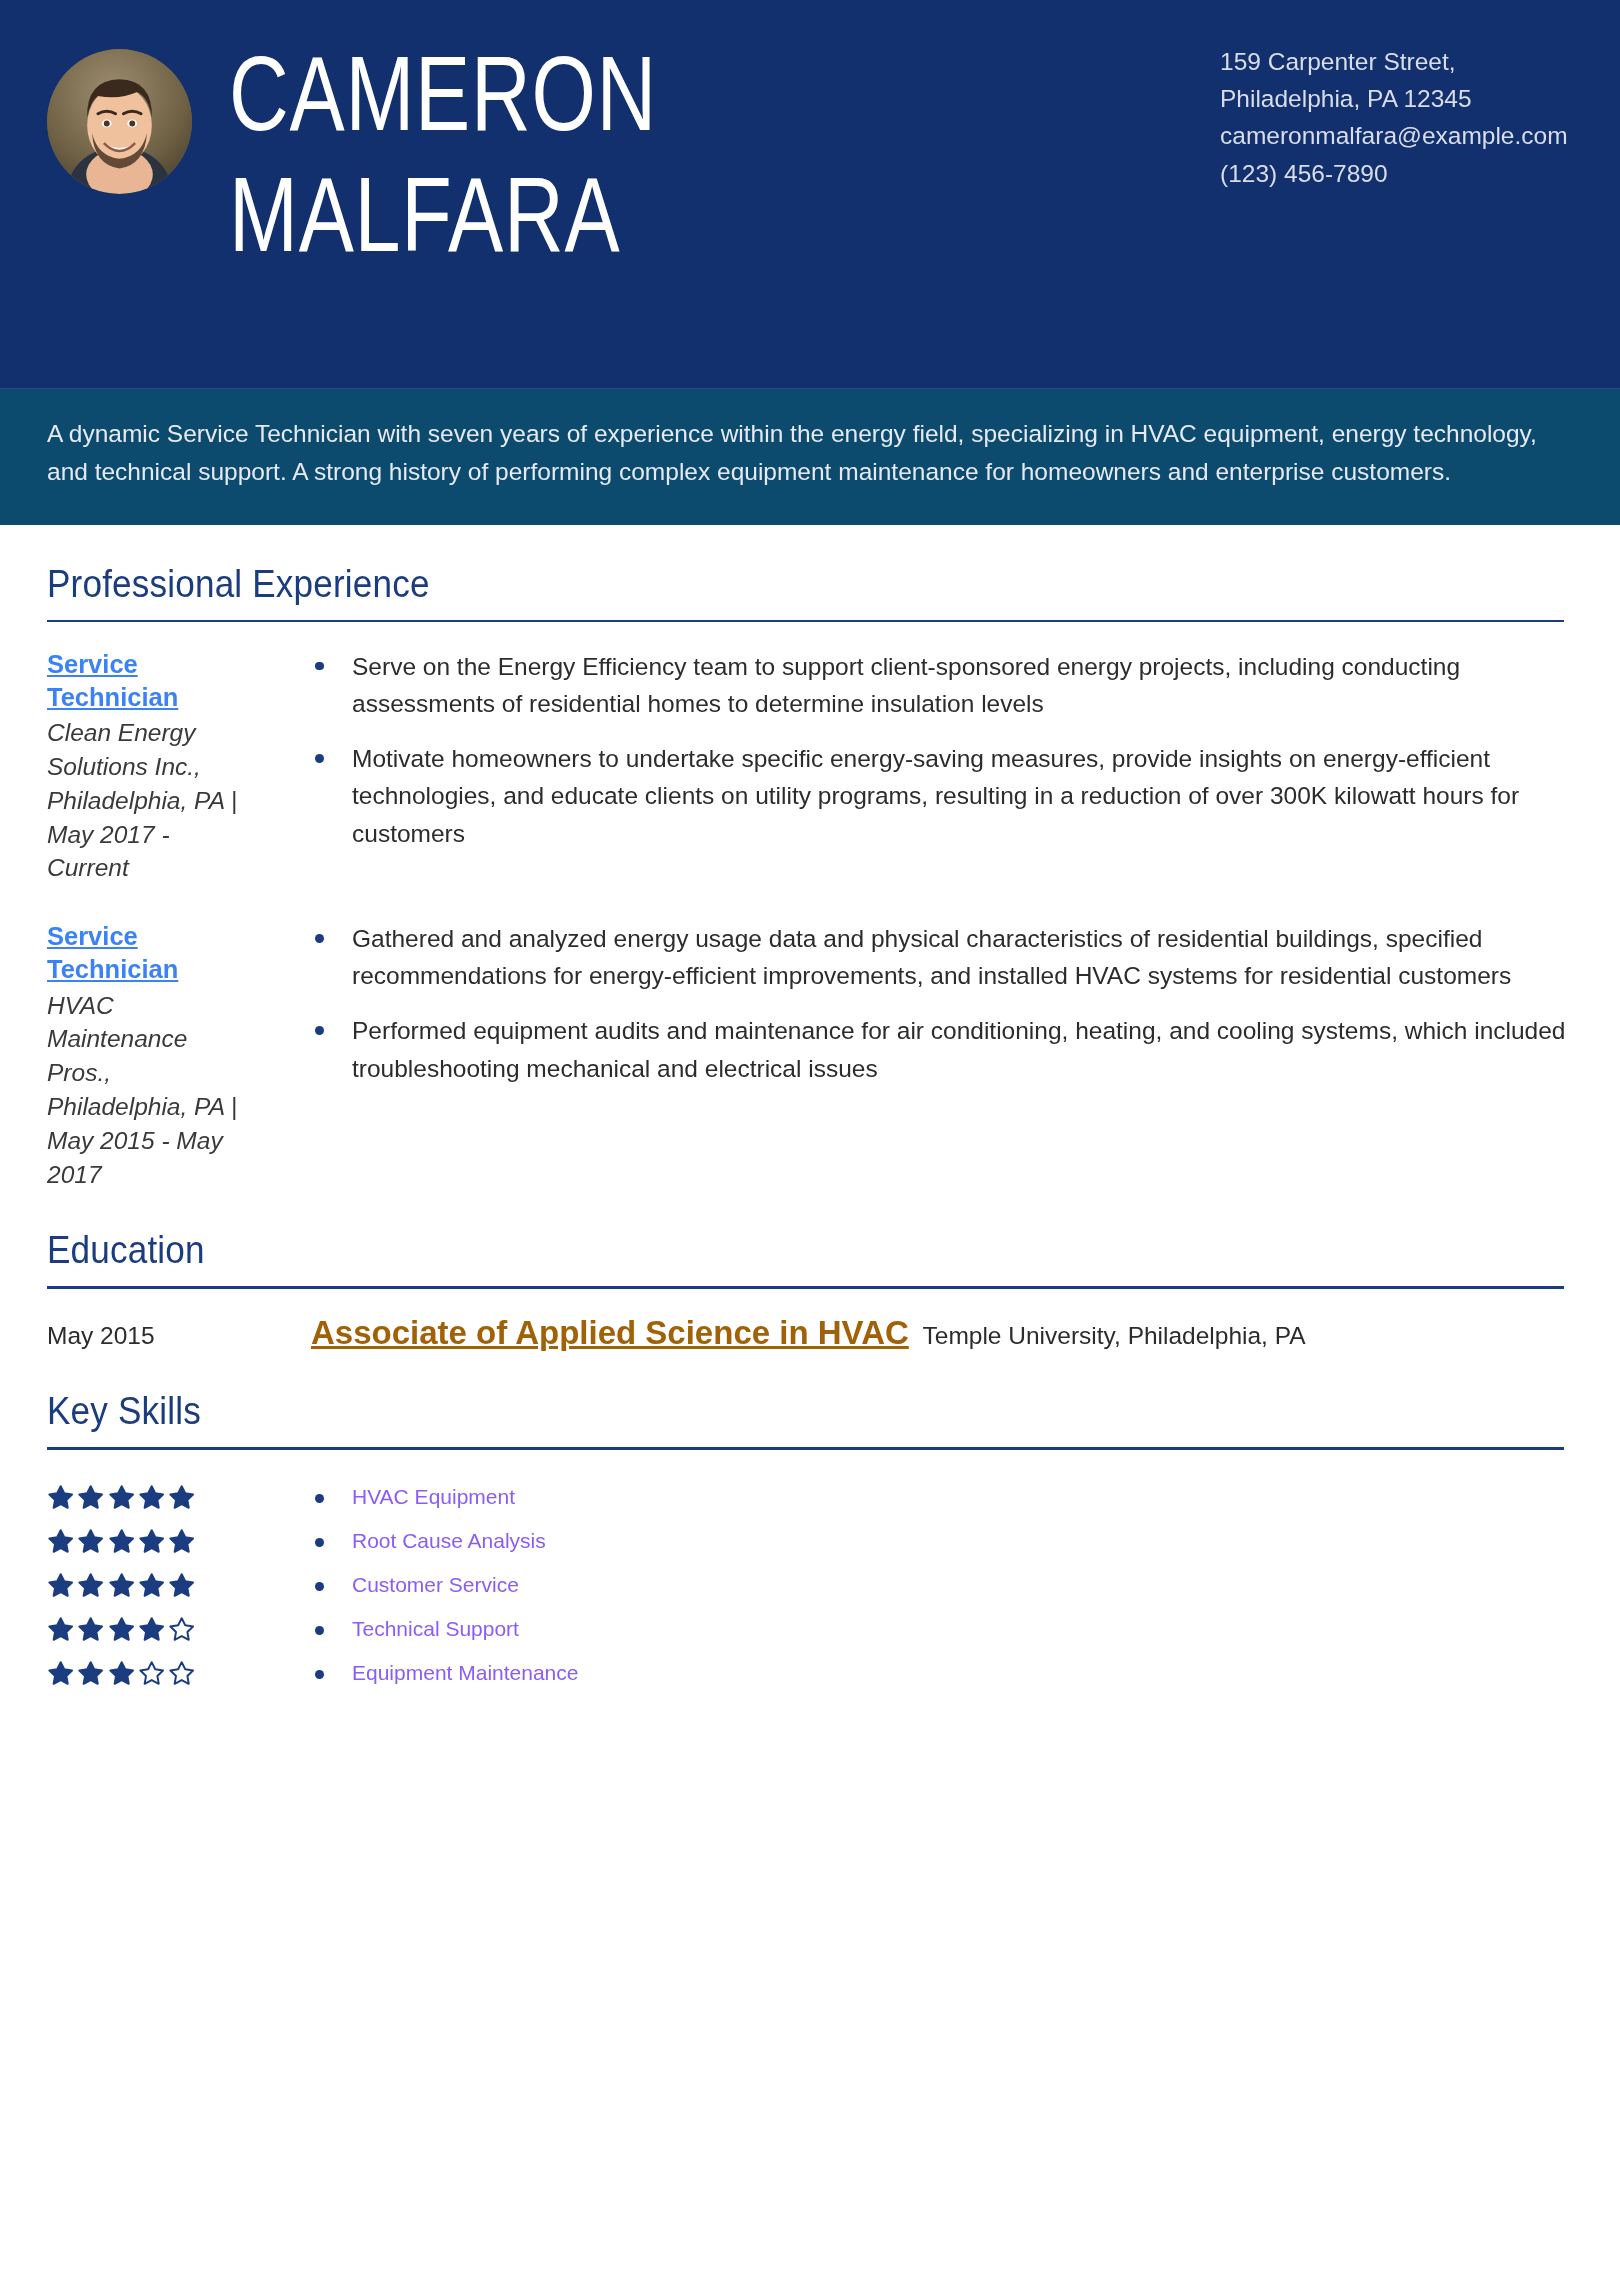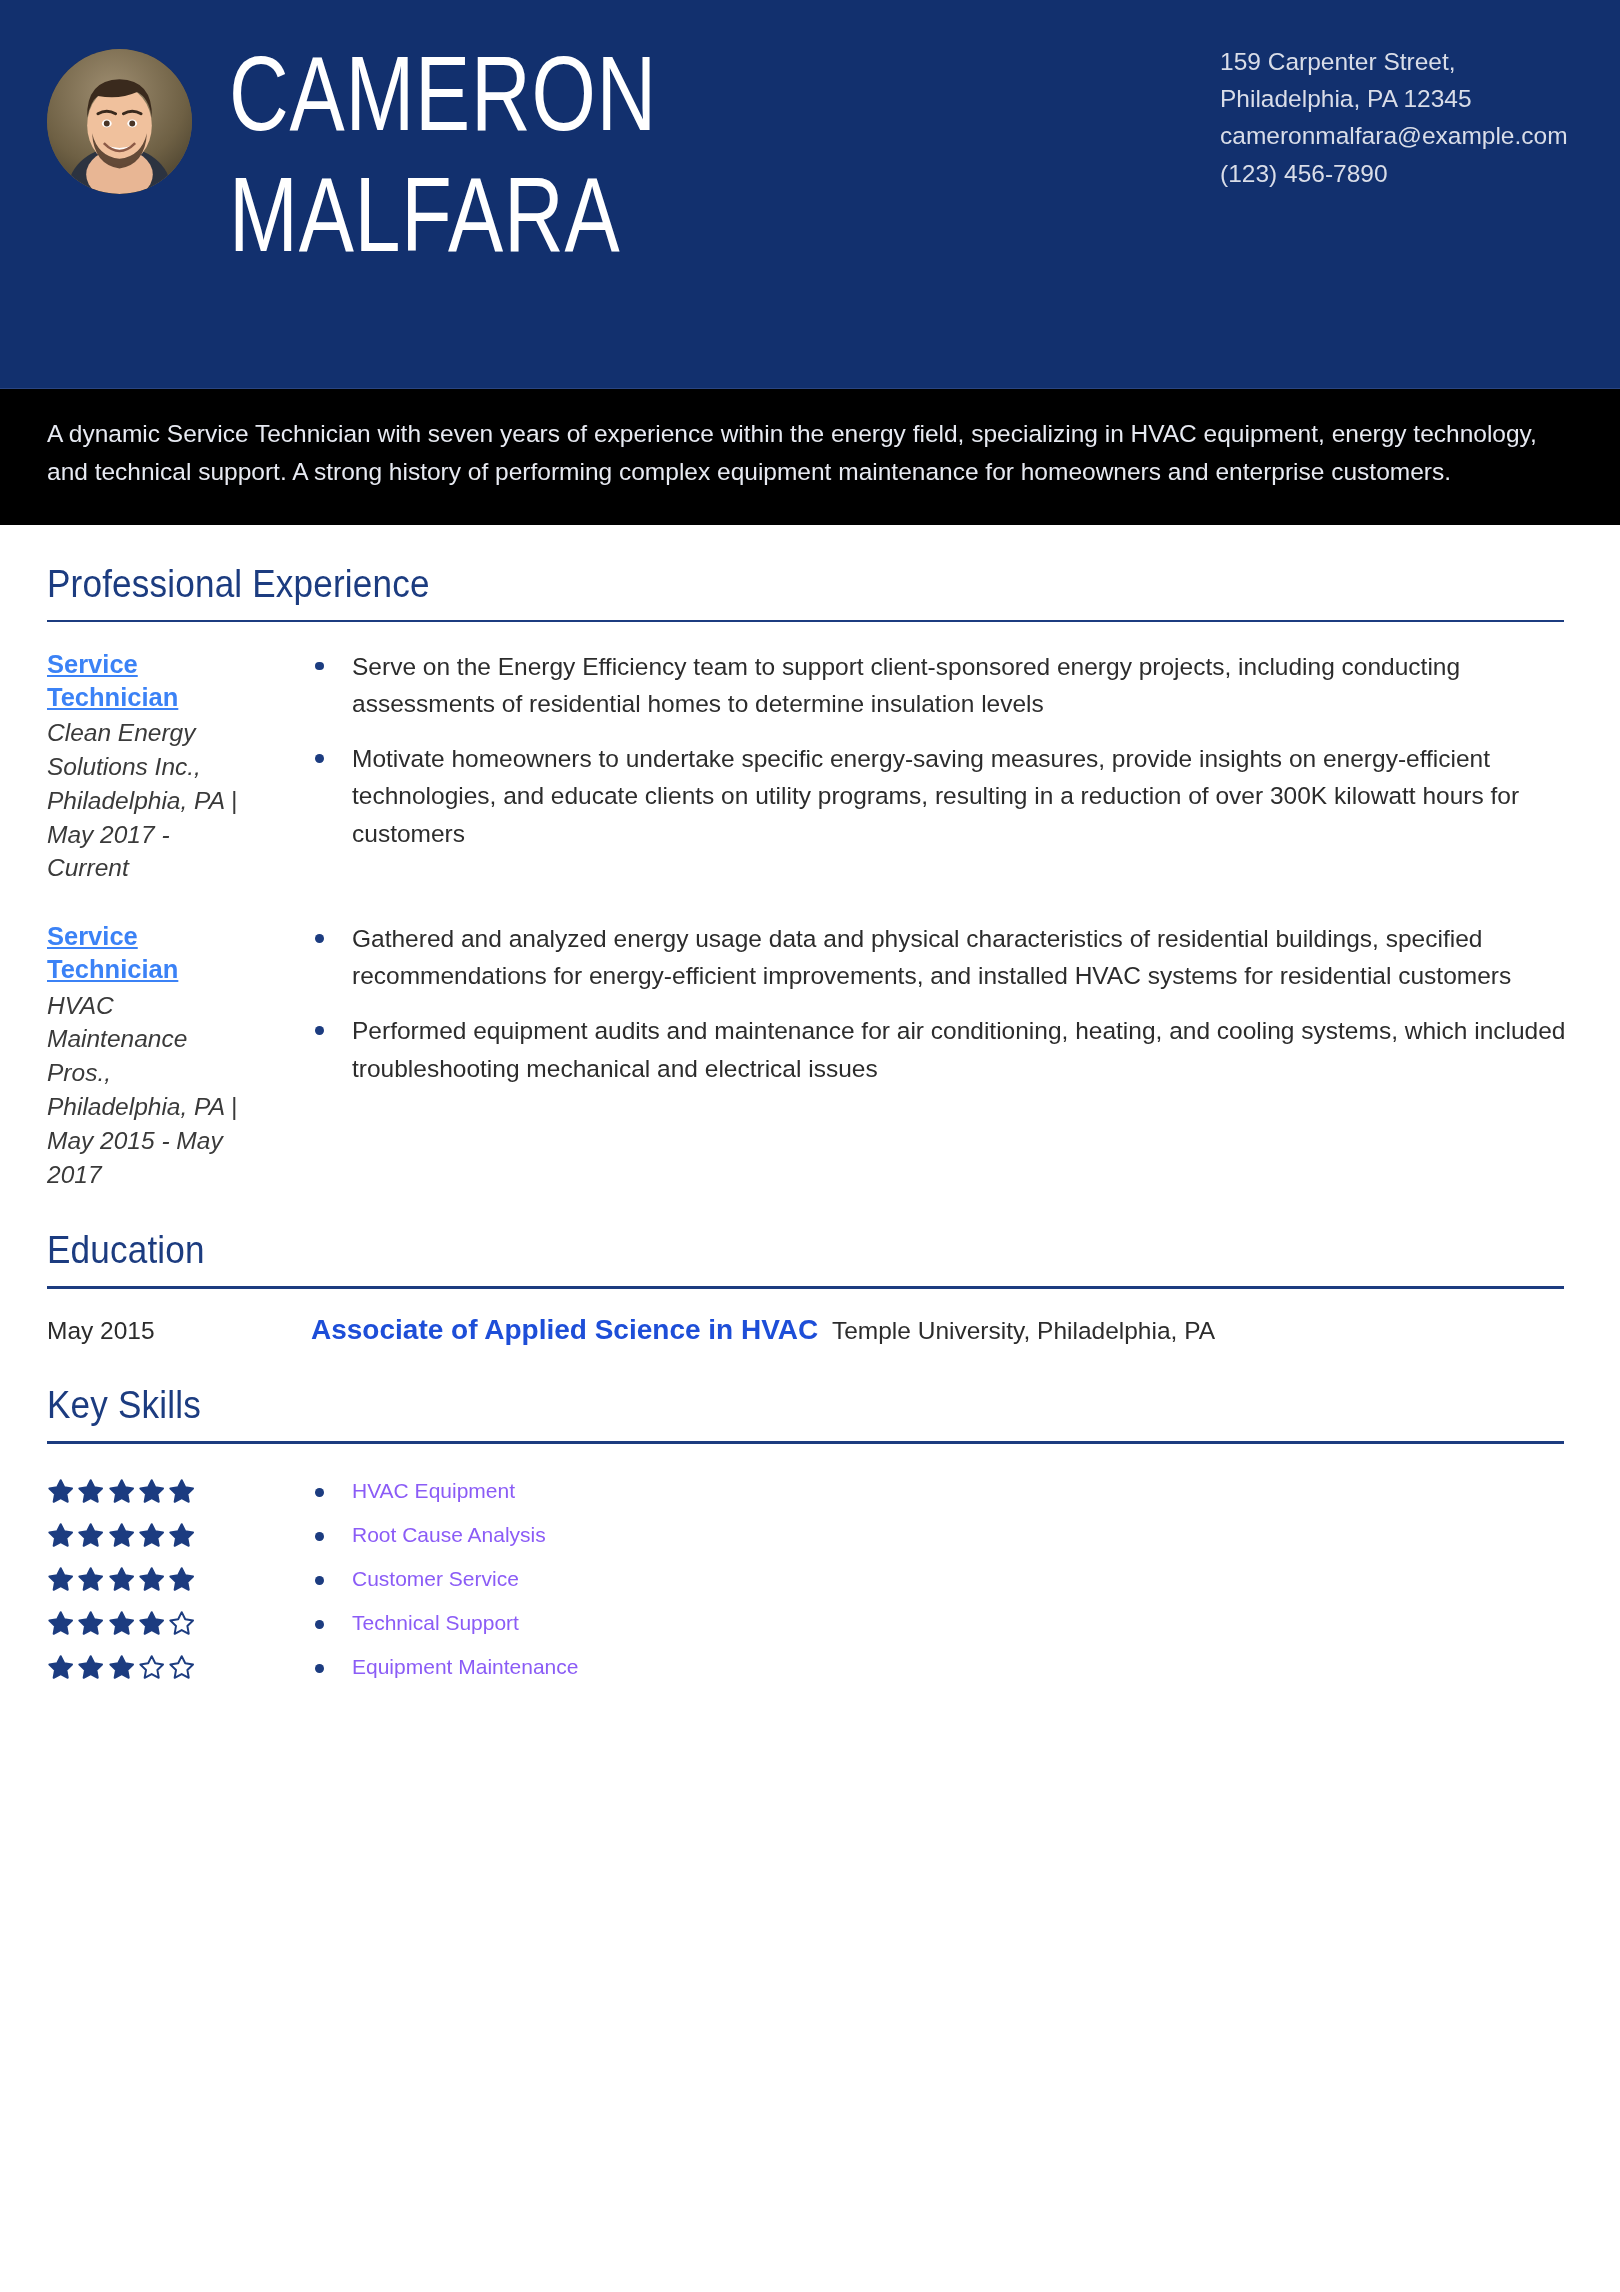--- a/index.html
+++ b/index.html
@@ -67,21 +67,21 @@
     color: #d9dde8;
     font-size: 24.5px;
     line-height: 1.52;
     margin-top: 9.8px;
     word-break: break-word;
   }
   .contact div { display: block; }
 
   
   .summary-band {
-    background: #000000;
+    background: #0c4a6e;
     border-top: 1px solid #2a4582;
     padding: 25.5px 47px 33px 47px;
     box-sizing: border-box;
   }
   .summary-text {
     color: #e7eaf2;
     font-size: 24.5px;
     line-height: 1.58;
   }
 
@@ -175,23 +175,24 @@
     width: 225px;
     font-size: 24.5px;
     color: #2c2c2c;
   }
   .edu-main {
     flex: 1 1 auto;
     padding-left: 39px;
   }
   .edu-degree {
     font-weight: bold;
-    font-size: 28px;
-    color: #1d4ed8;
+    font-size: 33px;
+    color: #a16207;
     display: inline;
+    text-decoration: underline;
   }
   .edu-school {
     font-size: 24.5px;
     color: #2c2c2c;
     display: inline;
     margin-left: 13.7px;
   }
 
   
   .skills-wrap {

